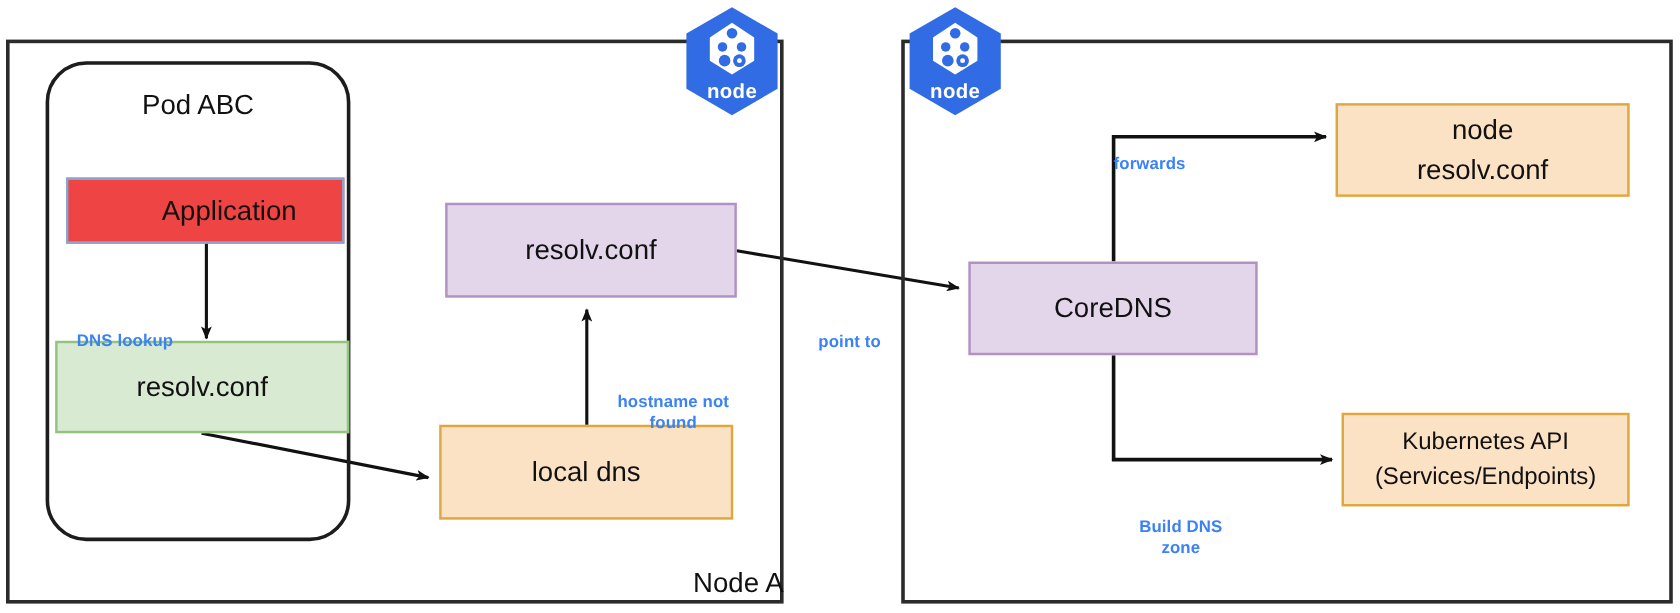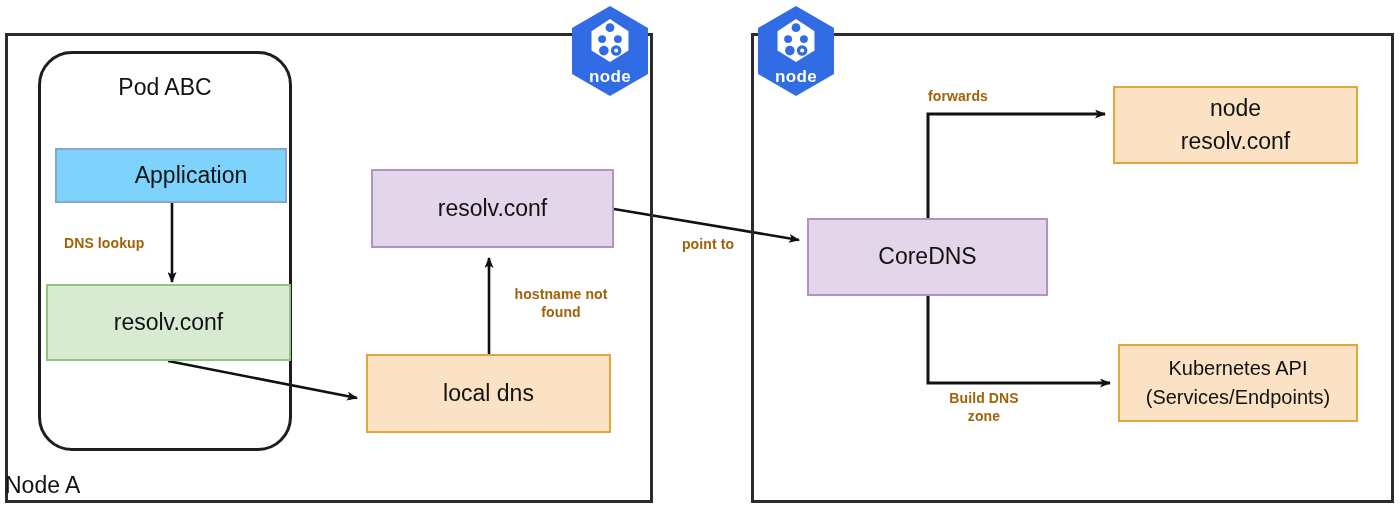--- a/index.html
+++ b/index.html
@@ -44,42 +44,43 @@
     box-sizing: border-box;
     display: flex;
     flex-direction: column;
     align-items: center;
     justify-content: center;
     text-align: center;
     font-size: 23px;
     line-height: 1.45;
     color: #111111;
   }
-  .box.blue   { background: #7dd3fc; border: 2px solid #8aa4d0; padding-left: 40px; }
+  .box.blue   { background: #ef4444; border: 2px solid #8aa4d0; padding-left: 40px; }
   .box.green  { background: #d9ead3; border: 2px solid #93c47d; }
   .box.purple { background: #e3d5ea; border: 2px solid #b292c4; }
   .box.orange { background: #fce2c4; border: 2px solid #e0a83c; }
 
   .box .line2 { display: block; }
 
   .caption {
     position: absolute;
     font-size: 23px;
     color: #111111;
     white-space: nowrap;
   }
   .edge-label {
     position: absolute;
     font-size: 14px;
     font-weight: bold;
-    color: #a16207;
+    color: #3b82f6;
     line-height: 1.25;
     text-align: center;
     white-space: pre-line;
     letter-spacing: .1px;
+    margin-top: 40px;
   }
   .k8s-badge {
     position: absolute;
     width: 96px;
     height: 96px;
   }
   .k8s-badge .k8s-word {
     position: absolute;
     left: 0;
     right: 0;
@@ -131,21 +132,21 @@
   </div>
 
   <div class="box orange" style="left:366px; top:354px; width:245px; height:79px;">
     <span>local dns</span>
   </div>
 
   <div class="box purple" style="left:371px; top:169px; width:243px; height:79px;">
     <span>resolv.conf</span>
   </div>
 
-  <div class="caption" style="left:5px; top:472px; width:648px; text-align:left;">Node A</div>
+  <div class="caption" style="left:5px; top:472px; width:648px; text-align:right;">Node A</div>
 
   <div class="edge-label" style="left:64px; top:235px; width:104px; text-align:left;">DNS lookup</div>
 
   <div class="edge-label" style="left:499px; top:286px; width:124px; text-align:center;">hostname not
 found</div>
 
   <div class="edge-label" style="left:672px; top:236px; width:72px; text-align:center;">point to</div>
 
   <div class="node-frame" style="left:751px; top:33px; width:643px; height:470px;"></div>
 

